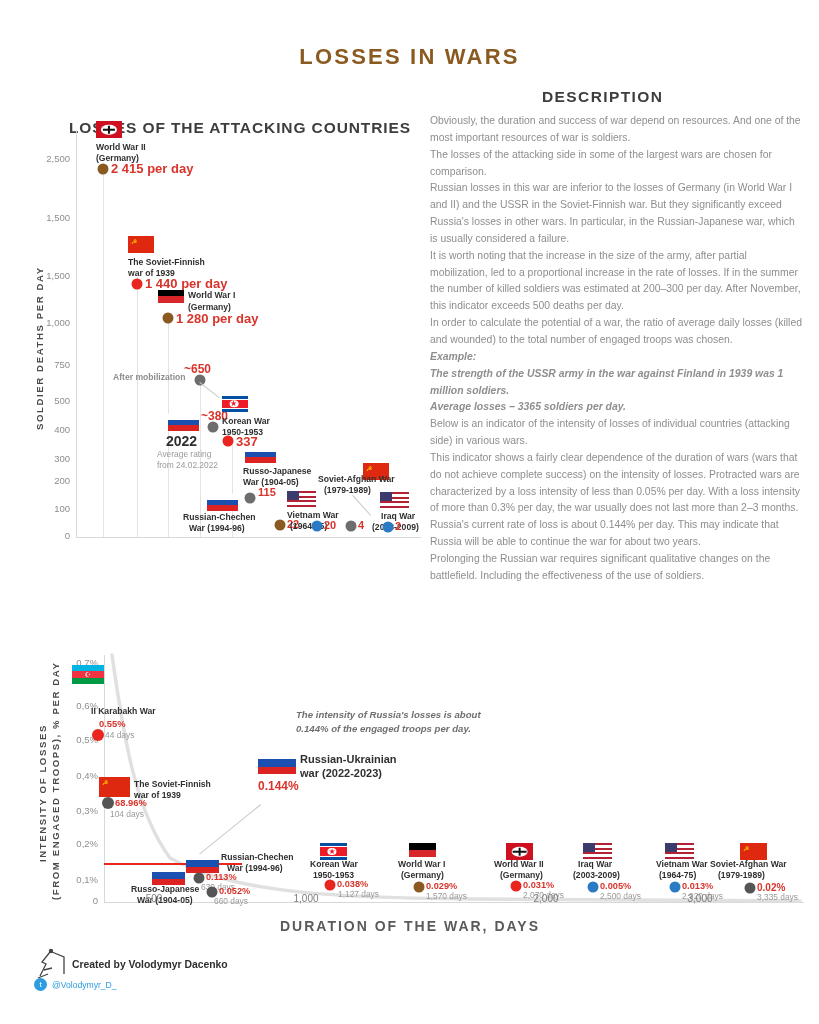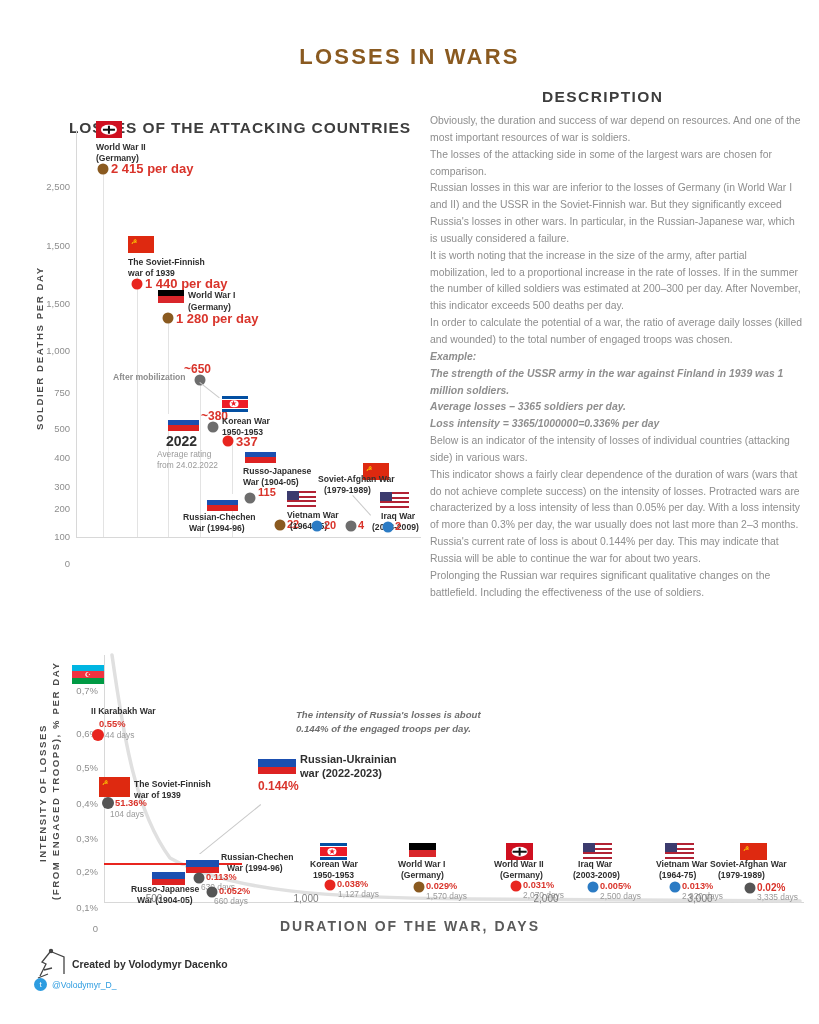--- a/index.html
+++ b/index.html
@@ -46,21 +46,20 @@
   .desc p { margin: 0; }
   .desc p.ital { font-style: italic; font-weight: bold; }
 
   
   .chart { position: absolute; }
   .axis-line { position: absolute; background: #d8d8d8; }
   .ytick {
     position: absolute; right: 0; text-align: right;
     font-size: 9.5px; color: #8e8e8e; transform: translateY(-50%);
     white-space: nowrap;
-    margin-top: 28px;
   }
   .xtick {
     position: absolute; text-align: center; font-size: 10px;
     color: #7d7d7d; transform: translateX(-50%); white-space: nowrap;
   }
   .ylabel-rot {
     position: absolute; transform-origin: 0 0;
     transform: rotate(-90deg);
     font-size: 9.6px; font-weight: bold; letter-spacing: 1.6px;
     color: #4a4a4a; white-space: nowrap;
@@ -150,21 +149,20 @@
 
   <div class="desc">
     <p>Obviously, the duration and success of war depend on resources. And one of the most important resources of war is soldiers.</p>
     <p>The losses of the attacking side in some of the largest wars are chosen for comparison.</p>
     <p>Russian losses in this war are inferior to the losses of Germany (in World War I and II) and the USSR in the Soviet-Finnish war. But they significantly exceed Russia's losses in other wars. In particular, in the Russian-Japanese war, which is usually considered a failure.</p>
     <p>It is worth noting that the increase in the size of the army, after partial mobilization, led to a proportional increase in the rate of losses. If in the summer the number of killed soldiers was estimated at 200–300 per day. After November, this indicator exceeds 500 deaths per day.</p>
     <p>In order to calculate the potential of a war, the ratio of average daily losses (killed and wounded) to the total number of engaged troops was chosen.</p>
     <p class="ital">Example:</p>
     <p class="ital">The strength of the USSR army in the war against Finland in 1939 was 1 million soldiers.</p>
     <p class="ital">Average losses – 3365 soldiers per day.</p>
-    <p class="ital">Loss intensity = 3365/1000000=0.336% per day</p>
     <p>Below is an indicator of the intensity of losses of individual countries (attacking side) in various wars.</p>
     <p>This indicator shows a fairly clear dependence of the duration of wars (wars that do not achieve complete success) on the intensity of losses. Protracted wars are characterized by a loss intensity of less than 0.05% per day. With a loss intensity of more than 0.3% per day, the war usually does not last more than 2–3 months.</p>
     <p>Russia's current rate of loss is about 0.144% per day. This may indicate that Russia will be able to continue the war for about two years.</p>
     <p>Prolonging the Russian war requires significant qualitative changes on the battlefield. Including the effectiveness of the use of soldiers.</p>
   </div>
 
   <div class="chart" style="left:0; top:0; width:430px; height:560px;">
 
     <div class="ylabel-rot" style="left:34px; top:430px;">SOLDIER DEATHS PER DAY</div>
 
@@ -301,21 +299,21 @@
     <div class="val-red" style="left:99px; top:718px; font-size:9.4px;">0.55%</div>
     <div class="dot" style="left:98px; top:735px; width:12px; height:12px; background:#e8251f;"></div>
     <div class="val-gray" style="left:105px; top:730px;">44 days</div>
 
     <div class="flag flag-ussr" style="left:99px; top:777px; width:31px; height:20px;">
       <span class="star" style="left:3px; top:2px;">☭</span>
     </div>
     <div class="lbl" style="left:134px; top:779px;">The Soviet-Finnish</div>
     <div class="lbl" style="left:134px; top:790px;">war of 1939</div>
     <div class="dot" style="left:108px; top:803px; width:12px; height:12px; background:#555;"></div>
-    <div class="val-red" style="left:115px; top:797px; font-size:9.4px;">51.36%</div>
+    <div class="val-red" style="left:115px; top:797px; font-size:9.4px;">68.96%</div>
     <div class="val-gray" style="left:110px; top:809px;">104 days</div>
 
     <div class="flag flag-ru" style="left:258px; top:752px; width:38px; height:22px;"></div>
     <div class="lbl" style="left:300px; top:752px; font-size:11px;">Russian-Ukrainian</div>
     <div class="lbl" style="left:300px; top:766px; font-size:11px;">war (2022-2023)</div>
     <div class="val-red" style="left:258px; top:779px; font-size:12px;">0.144%</div>
     <div class="leader" style="left:189px; top:862px; width:92px; transform:rotate(-39deg);"></div>
 
     <div class="flag flag-ru" style="left:186px; top:854px; width:33px; height:19px;"></div>
     <div class="lbl" style="left:221px; top:852px;">Russian-Chechen</div>

